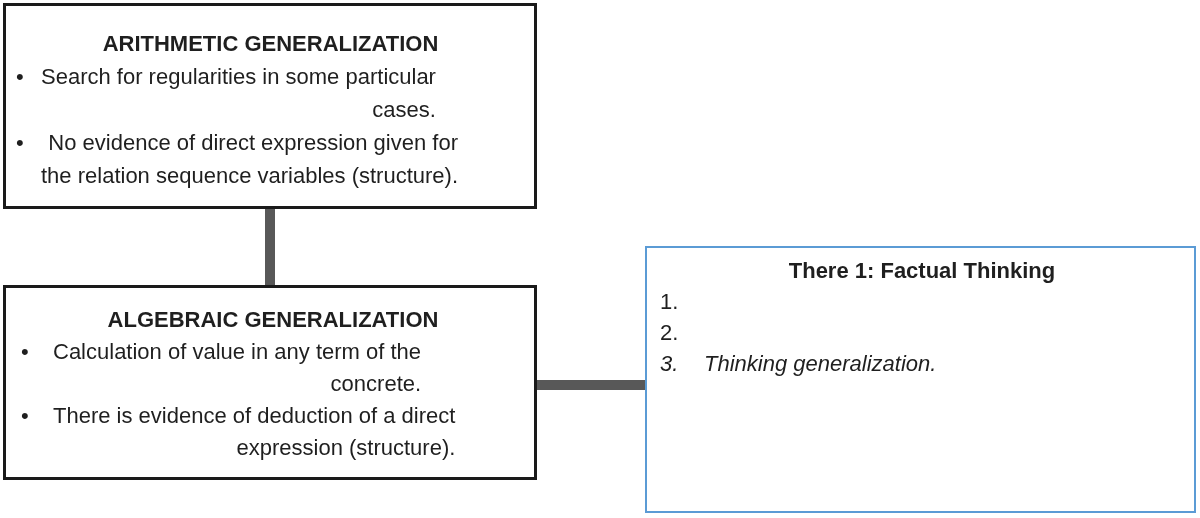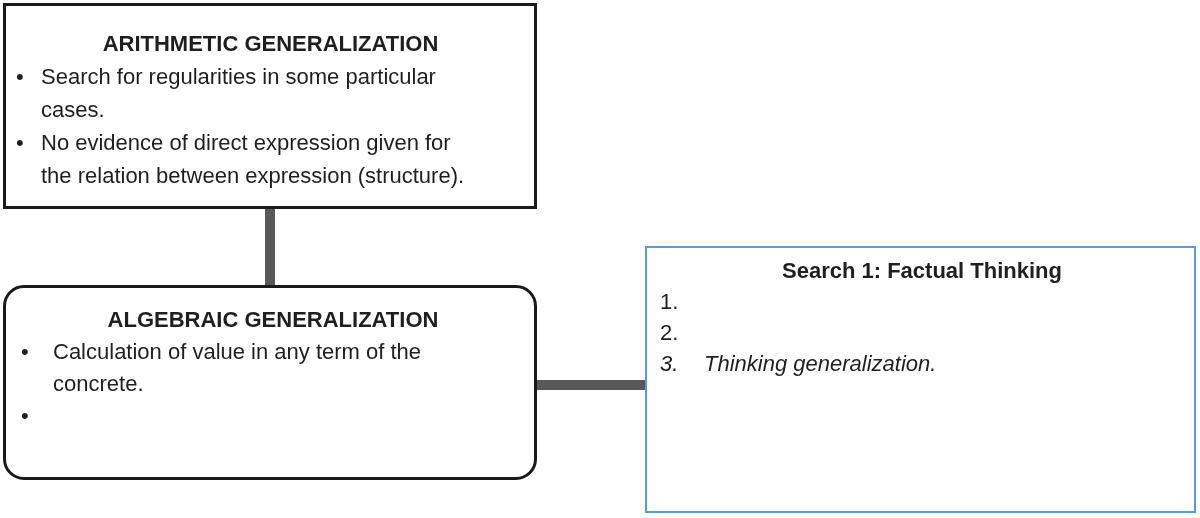--- a/index.html
+++ b/index.html
@@ -35,41 +35,41 @@
   }
   .list-item {
     display: flex;
     align-items: flex-start;
   }
   .marker {
     flex: 0 0 auto;
   }
   .item-text {
     white-space: pre-line;
+    text-align: right;
   }
   .italic {
     font-style: italic;
   }
 
   
   #box-arithmetic {
     left: 3px; top: 3px;
     width: 534px; height: 206px;
     padding: 21px 4px 0 5px;
     line-height: 33px;
   }
   #box-arithmetic .marker { width: 25px; padding-left: 5px; }
 
   
   #box-algebraic {
     left: 3px; top: 285px;
     width: 534px; height: 195px;
     padding: 16px 4px 0 10px;
     line-height: 32px;
-    border-radius: 21px;
   }
   #box-algebraic .marker { width: 32px; padding-left: 5px; }
 
   
   #box-phase1 {
     left: 645px; top: 246px;
     width: 551px; height: 267px;
     padding: 7px 6px 0 9px;
     line-height: 31px;
   }
@@ -96,42 +96,44 @@
   <div class="box box-black" id="box-arithmetic">
     <div class="box-title">ARITHMETIC GENERALIZATION</div>
     <div class="list-item">
       <span class="marker">•</span>
       <span class="item-text">Search for regularities in some particular
 cases.</span>
     </div>
     <div class="list-item">
       <span class="marker">•</span>
       <span class="item-text">No evidence of direct expression given for
-the relation between expression (structure).</span>
+the relation sequence variables (structure).</span>
     </div>
   </div>
 
   <div class="connector" id="connector-vertical"></div>
 
   <div class="box box-black" id="box-algebraic">
     <div class="box-title">ALGEBRAIC GENERALIZATION</div>
     <div class="list-item">
       <span class="marker">•</span>
       <span class="item-text">Calculation of value in any term of the
 concrete.</span>
     </div>
     <div class="list-item">
       <span class="marker">•</span>
+      <span class="item-text">There is evidence of deduction of a direct
+expression (structure).</span>
     </div>
   </div>
 
   <div class="connector" id="connector-horizontal"></div>
 
   <div class="box box-blue" id="box-phase1">
-    <div class="box-title">Search 1: Factual Thinking</div>
+    <div class="box-title">There 1: Factual Thinking</div>
     <div class="list-item">
       <span class="marker">1.</span>
     </div>
     <div class="list-item">
       <span class="marker">2.</span>
     </div>
     <div class="list-item italic">
       <span class="marker">3.</span>
       <span class="item-text">Thinking generalization.</span>
     </div>

